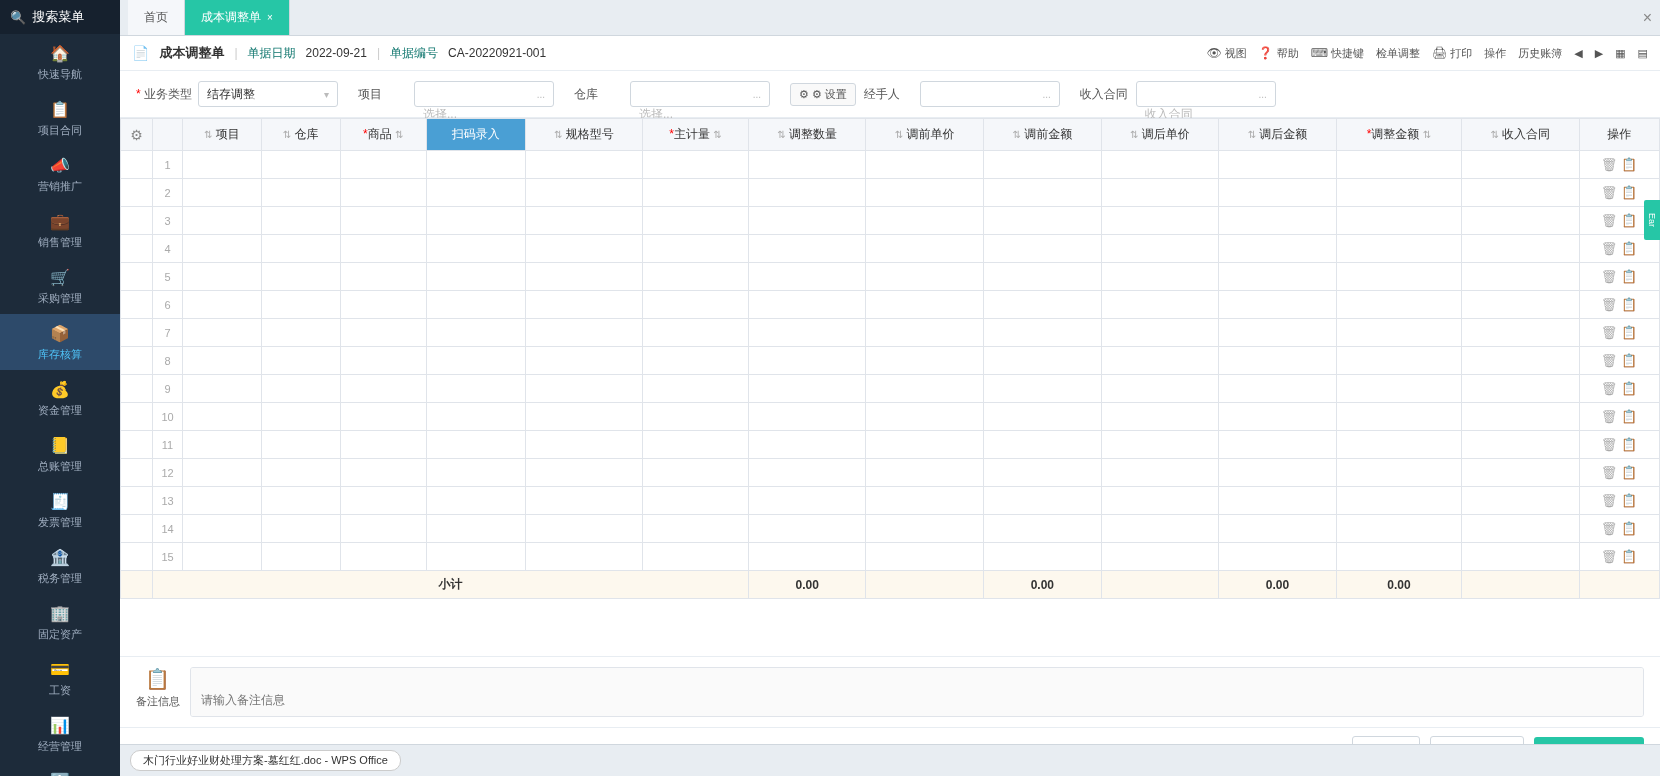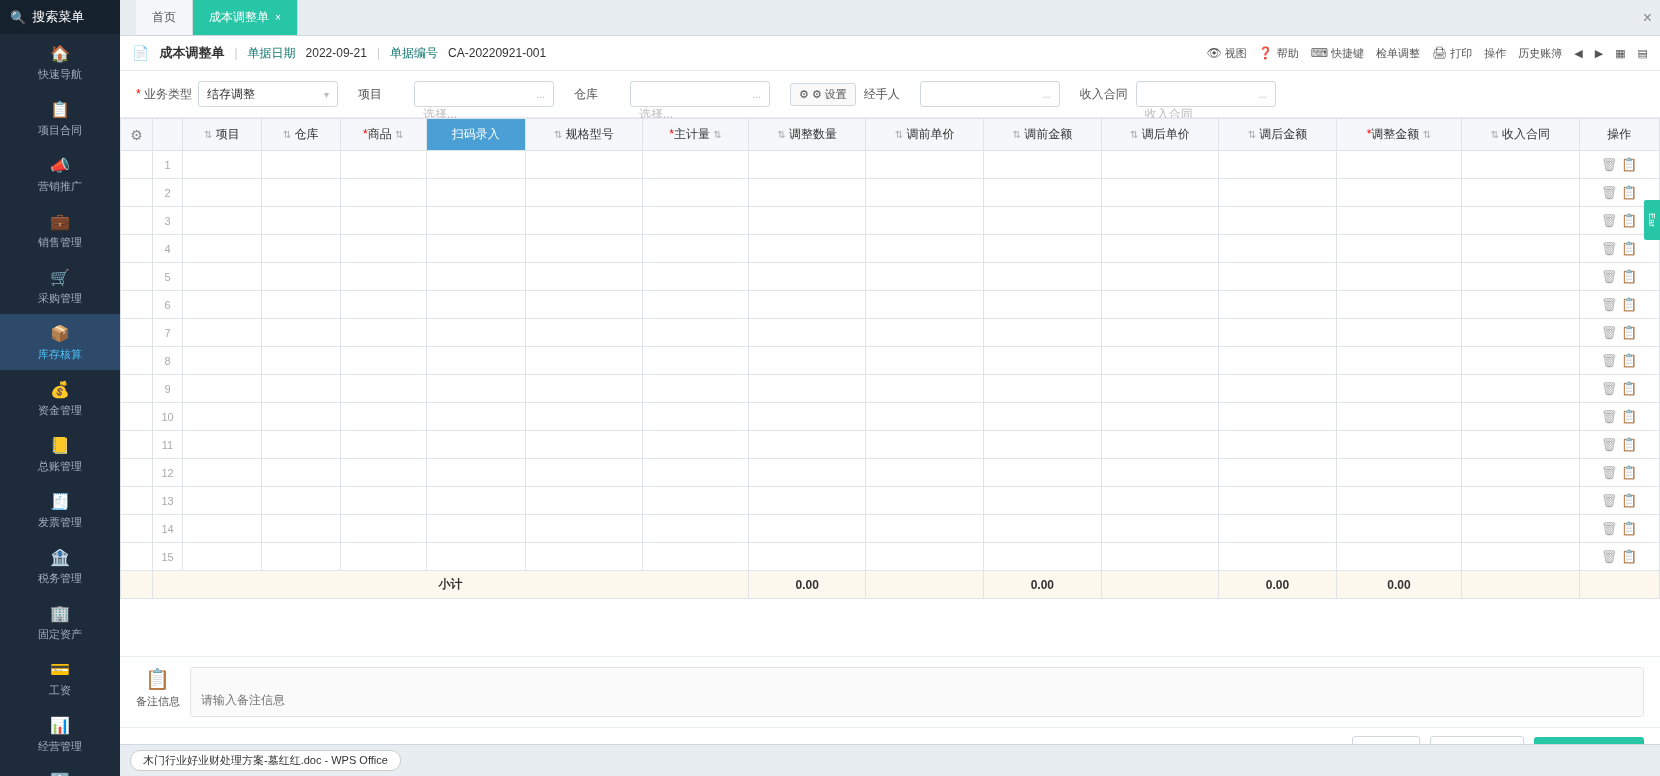--- a/index.html
+++ b/index.html
@@ -49,21 +49,21 @@
       overflow: hidden;
     }
 
     
     .tab-bar {
       display: flex;
       align-items: center;
       background: #e8edf2;
       border-bottom: 1px solid #d0d7de;
       height: 36px;
-      padding-left: 16px;
+      padding-left: 8px;
     }
     .tab {
       display: flex;
       align-items: center;
       padding: 0 16px;
       height: 100%;
       font-size: 12px;
       cursor: pointer;
       gap: 6px;
       color: #555;

